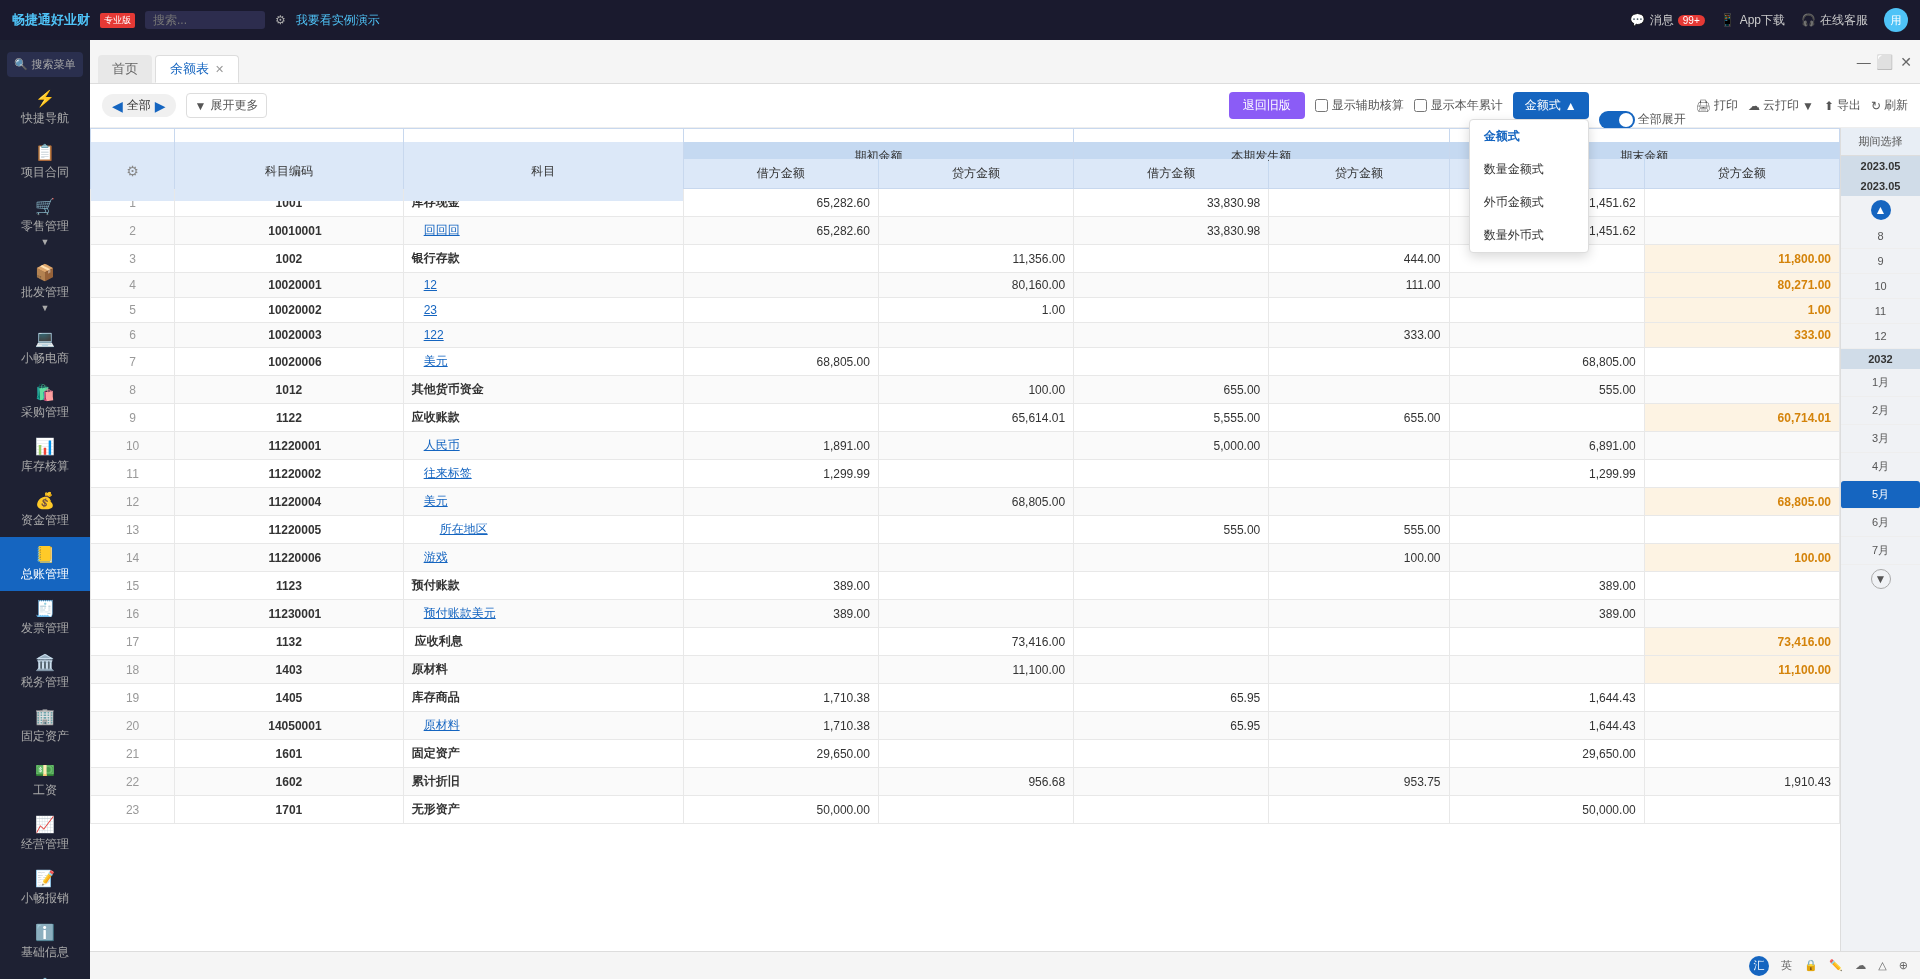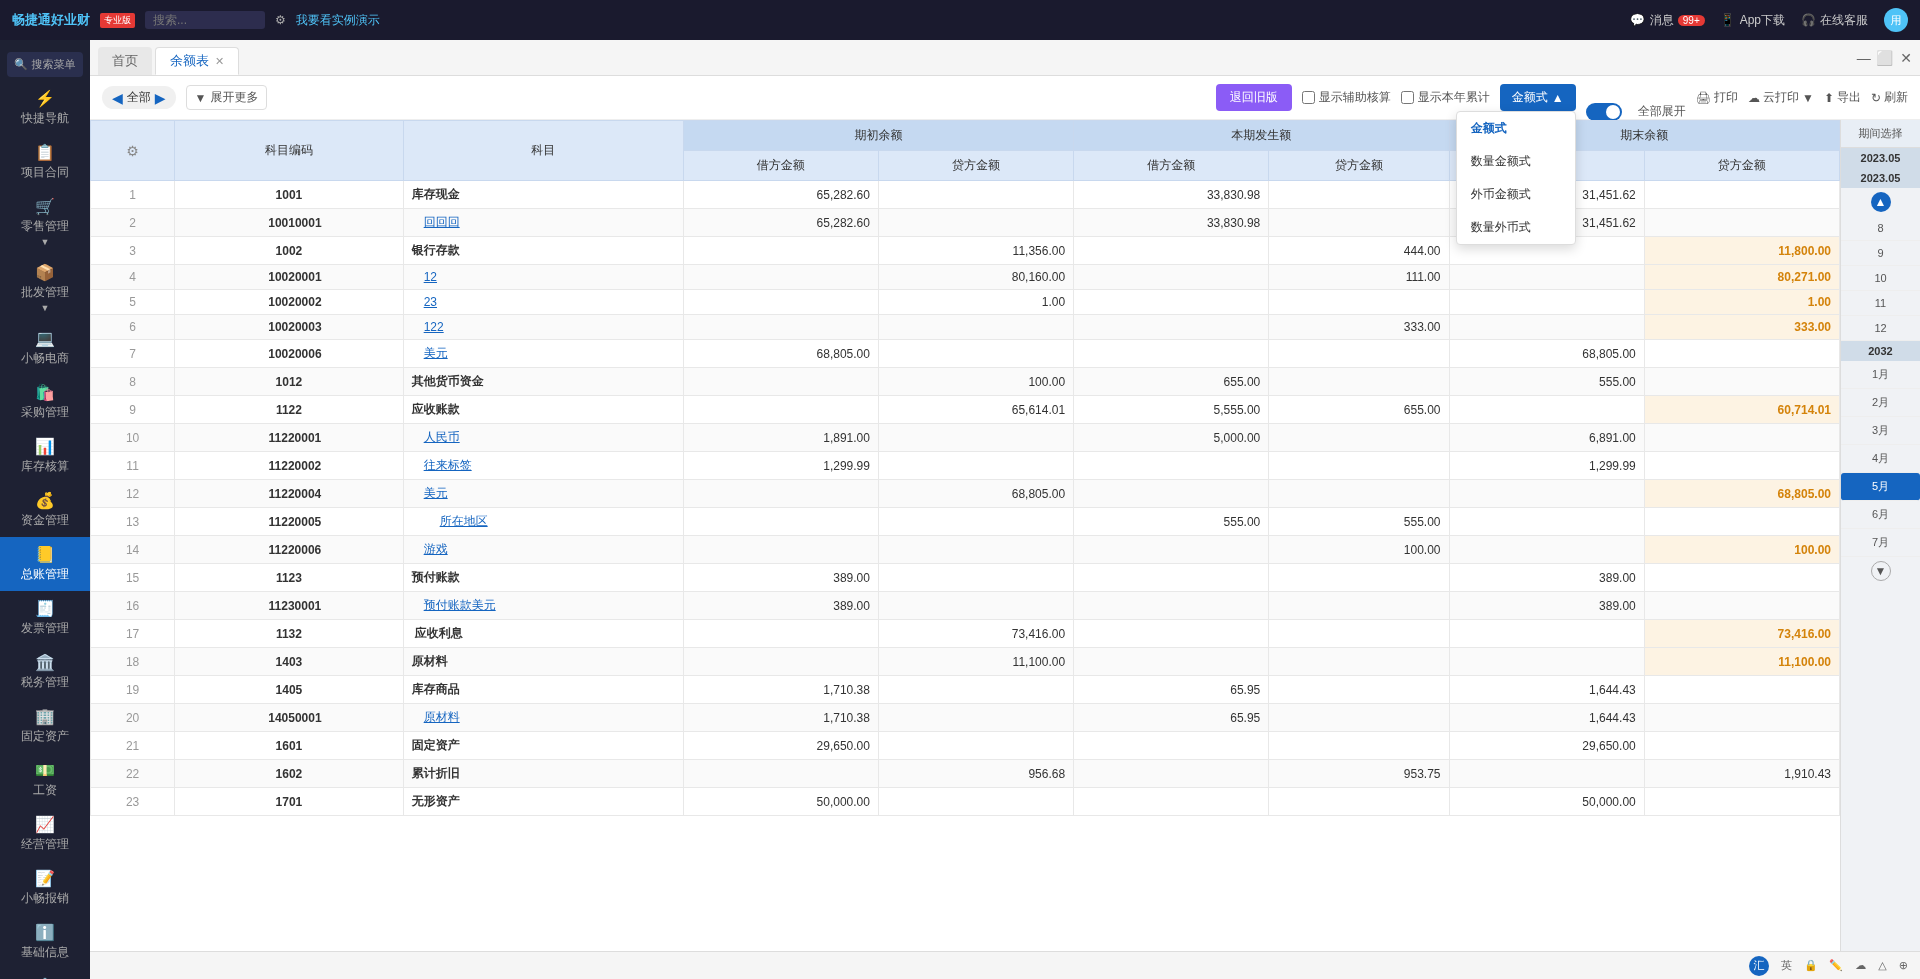--- a/index.html
+++ b/index.html
@@ -55,21 +55,21 @@
     
     .content-area {
       flex: 1;
       display: flex;
       flex-direction: column;
       overflow: hidden;
     }
 
     
     .tab-bar {
-      height: 36px;
+      height: 44px;
       background: #f5f5f5;
       border-bottom: 1px solid #ddd;
       display: flex;
       align-items: flex-end;
       padding: 0 8px;
       position: relative;
     }
     .tab-item {
       height: 28px;
       padding: 0 14px;
@@ -140,21 +140,21 @@
       border: none;
       border-radius: 4px;
       padding: 5px 12px;
       font-size: 12px;
       cursor: pointer;
       position: relative;
     }
     .toggle-switch {
       display: flex;
       align-items: center;
-      gap: 16px;
+      gap: 3px;
       font-size: 12px;
       color: #555;
       margin-top: 28px;
     }
     .toggle-track {
       width: 36px;
       height: 18px;
       background: #1565c0;
       border-radius: 9px;
       position: relative;
@@ -185,21 +185,21 @@
     }
     thead th {
       background: #dce8f8;
       border: 1px solid #c8d8ee;
       padding: 6px 8px;
       text-align: center;
       font-weight: normal;
       color: #333;
       white-space: nowrap;
       position: sticky;
-      top: 0;
+      top: 13px;
       z-index: 2;
     }
     thead th.group-header {
       background: #c5d9f1;
     }
     tbody td {
       border: 1px solid #e8e8e8;
       padding: 5px 8px;
       white-space: nowrap;
       color: #333;

